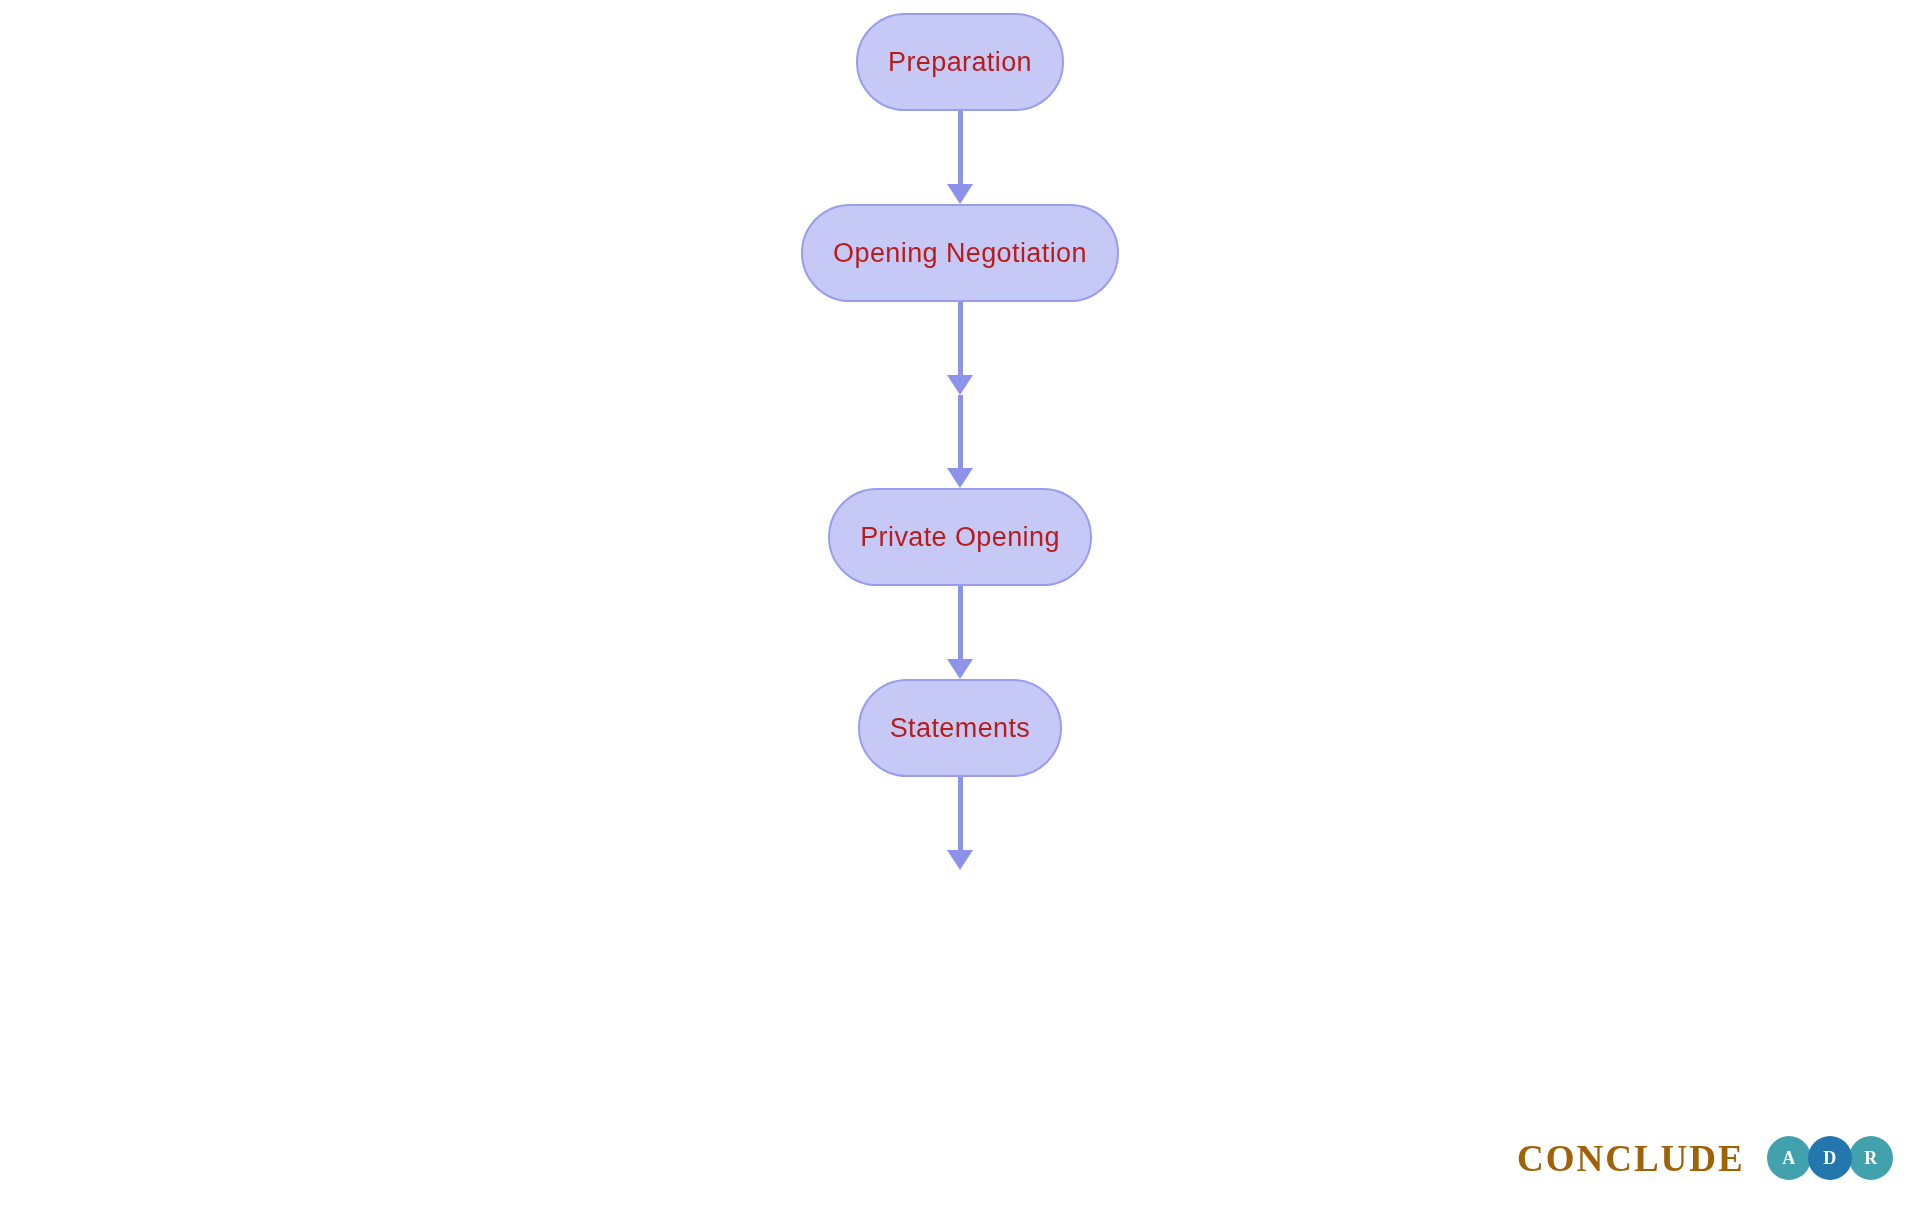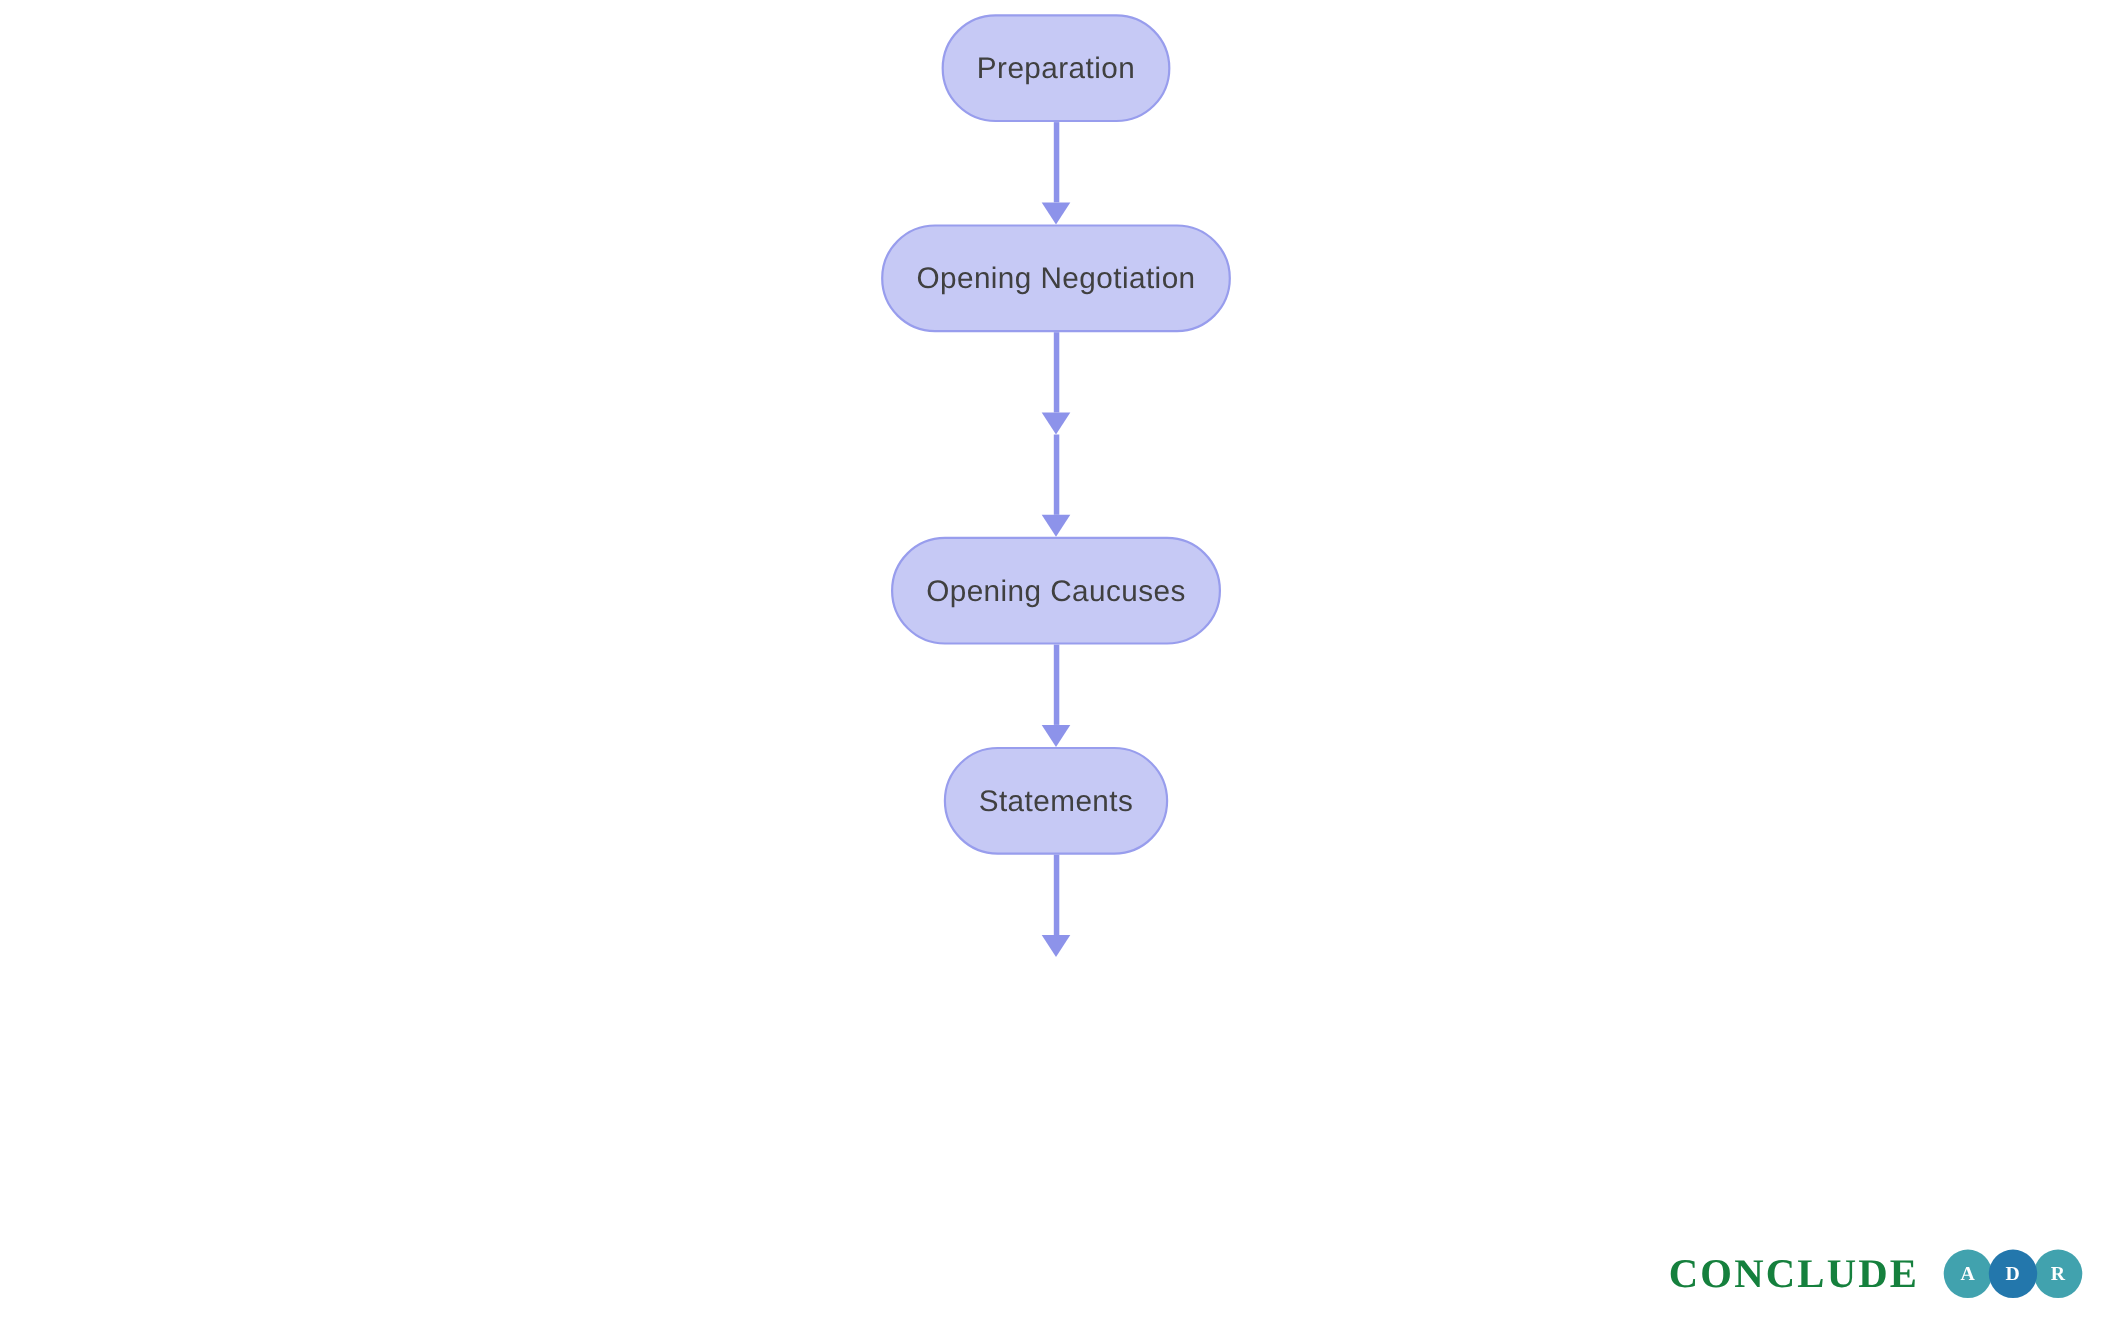--- a/index.html
+++ b/index.html
@@ -32,21 +32,21 @@
     justify-content: center;
     height: 98px;
     padding: 0 30px;
     box-sizing: border-box;
     background: #c6c9f5;
     border: 2px solid #989ded;
     border-radius: 51px;
   }
   .node-label {
     font-size: 27px;
-    color: #404040;
+    color: #b91c1c;
     letter-spacing: 0.4px;
     white-space: nowrap;
   }
   .arrow {
     height: 93px;
     display: flex;
     flex-direction: column;
     align-items: center;
   }
   .arrow .shaft {
@@ -69,21 +69,21 @@
     top: 1136px;
     height: 44px;
     display: flex;
     align-items: center;
   }
   .wordmark {
     font-family: "Liberation Serif", serif;
     font-weight: 700;
     font-size: 37px;
     line-height: 1;
-    color: #15803d;
+    color: #a16207;
     letter-spacing: 2px;
     white-space: nowrap;
     text-align: right;
   }
   .badges {
     display: flex;
     align-items: center;
     margin-left: 22px;
   }
   .badge {
@@ -128,21 +128,21 @@
       <div class="head"></div>
     </div>
 
 
     <div class="arrow">
       <div class="shaft"></div>
       <div class="head"></div>
     </div>
 
     <div class="node">
-      <span class="node-label">Opening Caucuses</span>
+      <span class="node-label">Private Opening</span>
     </div>
 
     <div class="arrow">
       <div class="shaft"></div>
       <div class="head"></div>
     </div>
 
     <div class="node">
       <span class="node-label">Statements</span>
     </div>

